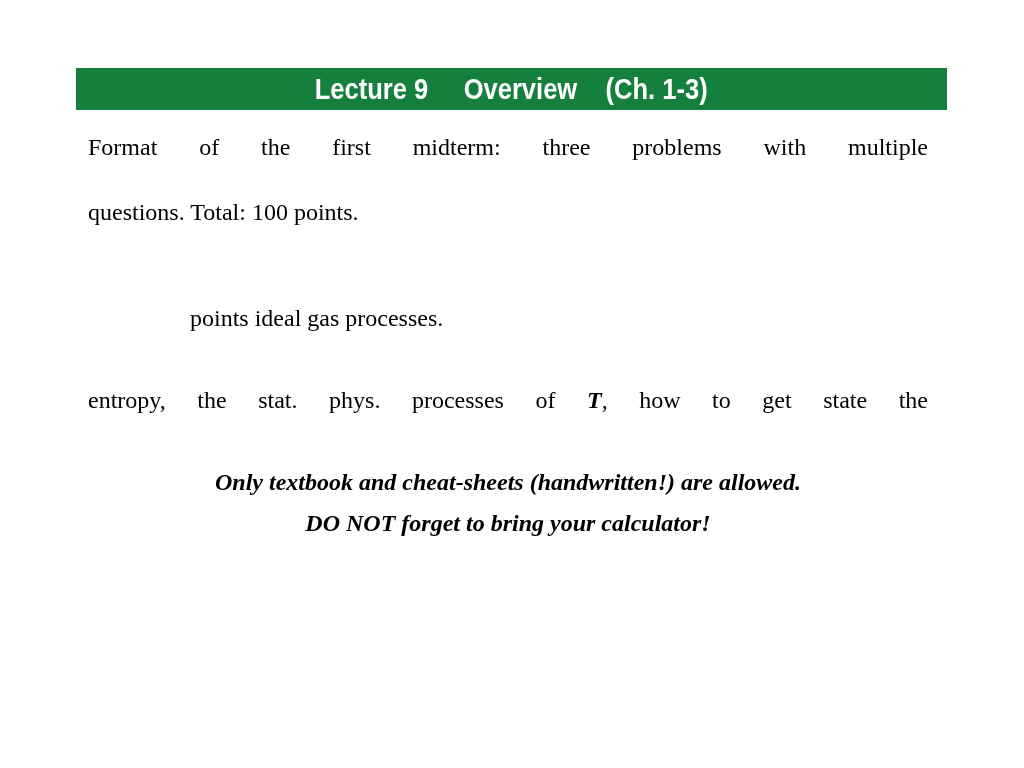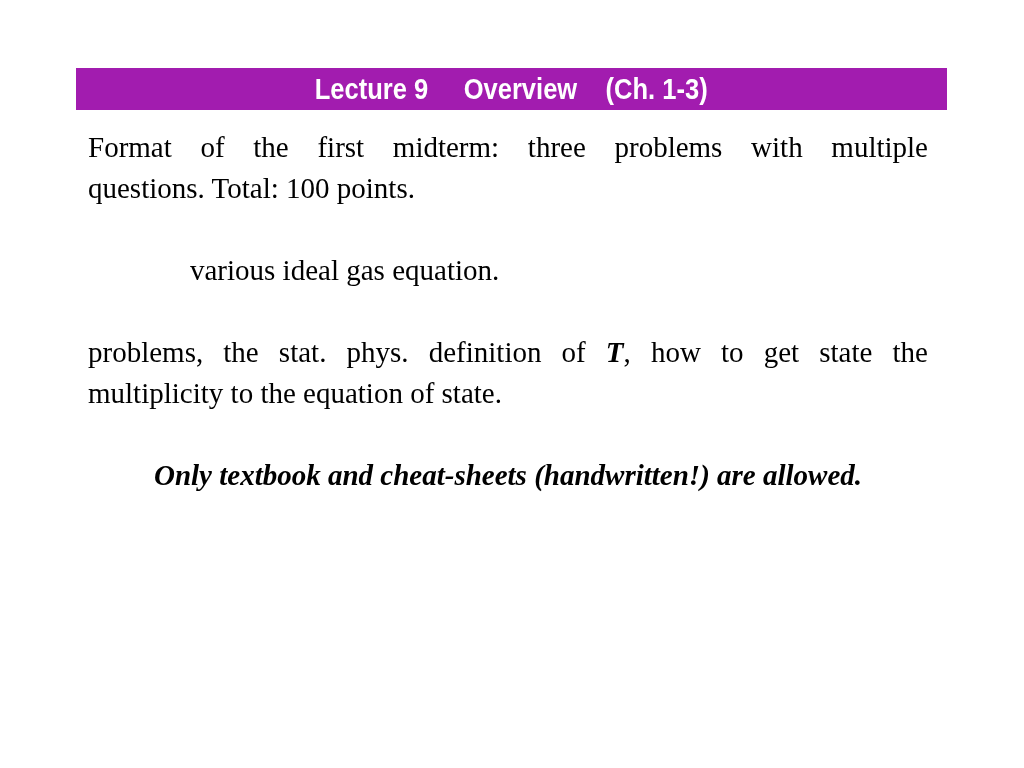--- a/index.html
+++ b/index.html
@@ -14,56 +14,57 @@
       overflow: hidden;
       font-family: "Liberation Serif", serif;
       color: #000000;
     }
     .title-bar {
       position: absolute;
       left: 76px;
       top: 68px;
       width: 871px;
       height: 42px;
-      background: #a21caf;
+      background: #15803d;
       display: flex;
       align-items: center;
       justify-content: center;
     }
     .title-text {
       font-family: "Liberation Sans", sans-serif;
       font-weight: bold;
       font-size: 29px;
       color: #ffffff;
       white-space: pre;
       transform: scaleX(0.88);
       transform-origin: center;
       letter-spacing: 0px;
     }
     .content {
       position: absolute;
       left: 88px;
       top: 127px;
       width: 840px;
-      font-size: 29px;
+      font-size: 24px;
       line-height: 41px;
     }
     .para {
       text-align: justify;
       text-align-last: left;
       margin: 0;
     }
     .line {
       display: block;
       text-align: justify;
       text-align-last: justify;
       white-space: normal;
     }
     .line.last {
       text-align-last: left;
+      margin-top: 24px;
     }
     .gap {
       height: 41px;
     }
     .indent {
       padding-left: 102px;
     }
     .bi {
       font-weight: bold;
       font-style: italic;
@@ -89,29 +90,29 @@
 <div class="content">
 
   <div class="para">
     <span class="line">Format of the first midterm: three problems with multiple</span>
     <span class="line last">questions. Total: 100 points.</span>
   </div>
 
   <div class="gap"></div>
 
   <div class="para">
-    <span class="line last indent">various ideal gas equation.</span>
+    <span class="line last indent">points ideal gas processes.</span>
   </div>
 
   <div class="gap"></div>
 
   <div class="para">
-    <span class="line"><span>problems, the stat. phys. definition of </span><span class="bi">T</span><span>, how to get state the</span></span>
-    <span class="line last">multiplicity to the equation of state.</span>
+    <span class="line"><span>entropy, the stat. phys. processes of </span><span class="bi">T</span><span>, how to get state the</span></span>
   </div>
 
   <div class="gap"></div>
 
   <div>
     <span class="emph">Only textbook and cheat-sheets (handwritten!) are allowed.</span>
+    <span class="emph">DO NOT forget to bring your calculator!</span>
   </div>
 
 </div>
 
 </body></html>

